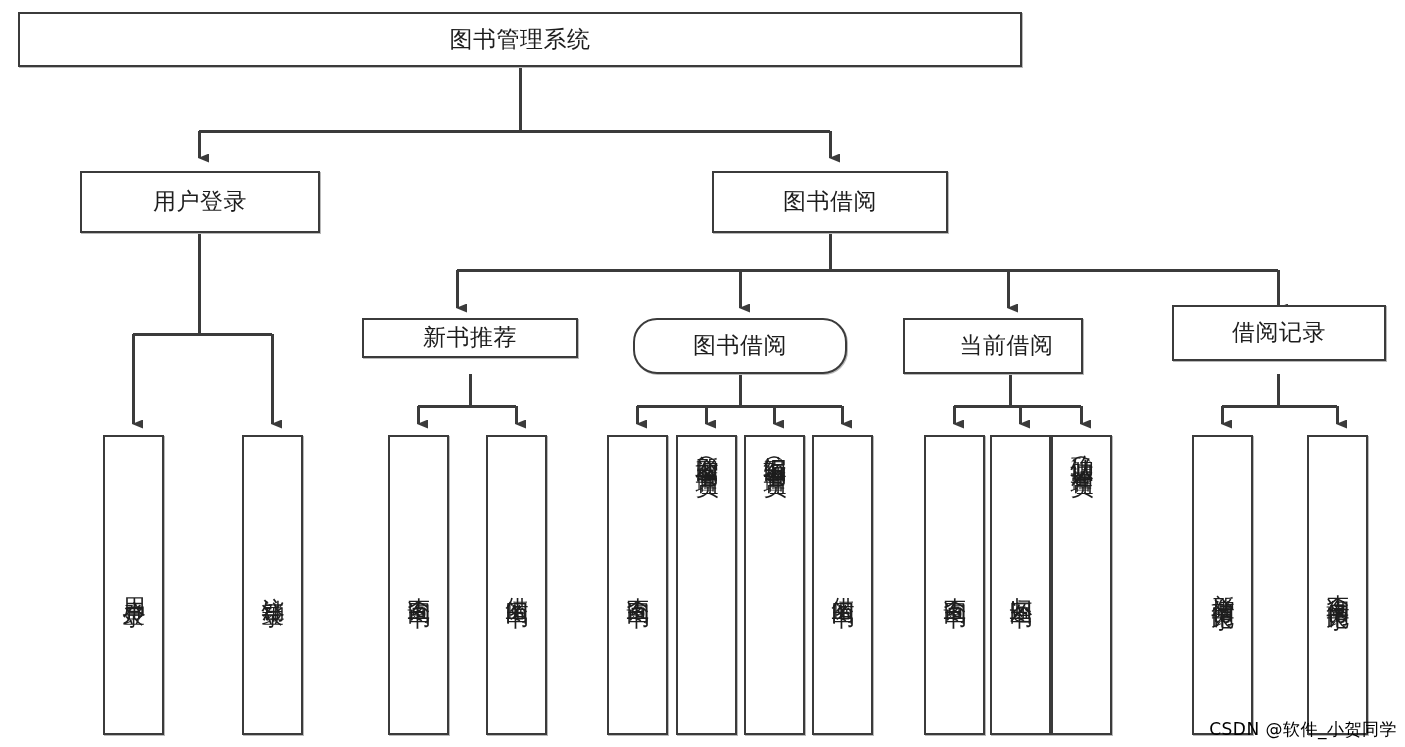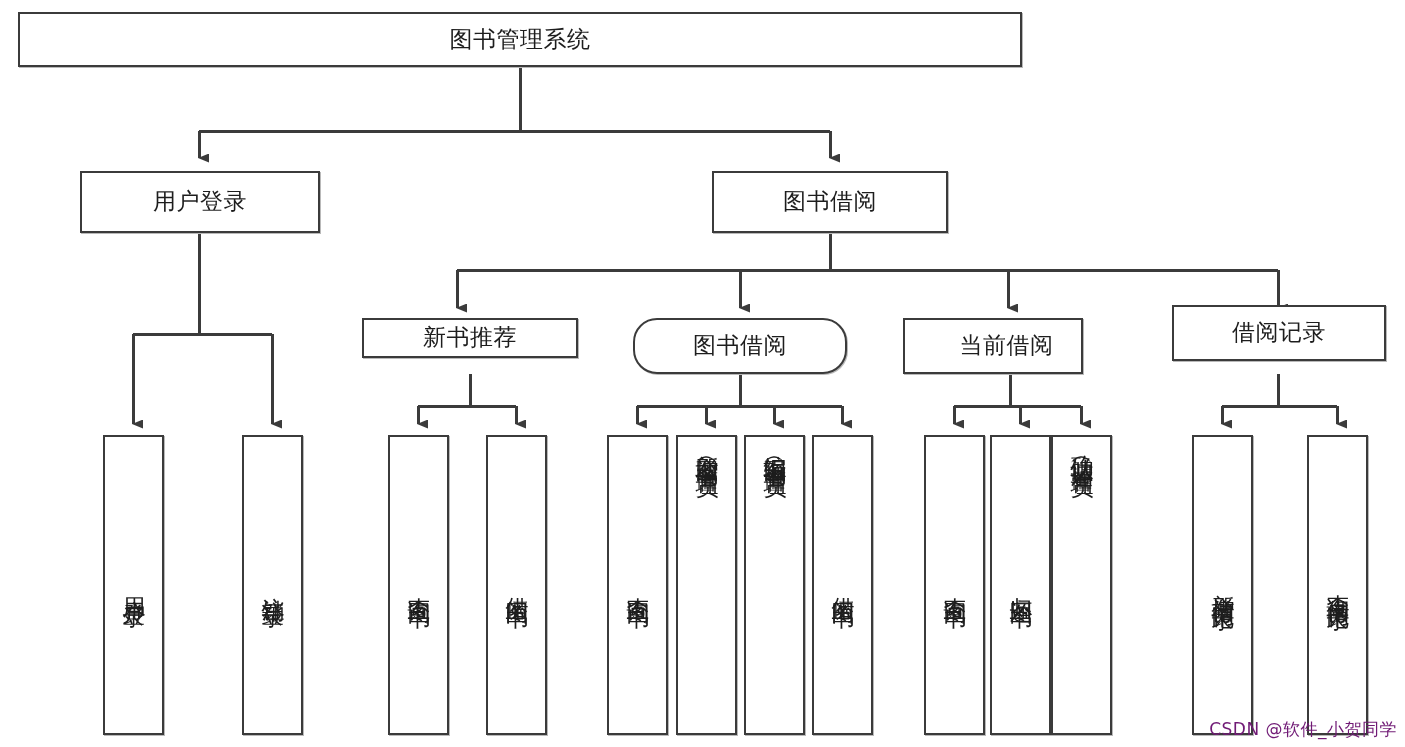--- a/index.html
+++ b/index.html
@@ -60,21 +60,21 @@
     white-space: nowrap;
   }
   .node.vert.centered {
     align-items: center;
   }
   #watermark {
     position: absolute;
     right: 8px;
     bottom: 6px;
     font-size: 17px;
-    color: #701a75;
+    color: #000000;
     z-index: 9;
     white-space: nowrap;
     letter-spacing: 0.5px;
     font-family: "DejaVu Sans", "Liberation Sans", sans-serif;
     margin-left: 16px;
   }
 </style>
 </head>
 <body>
 

